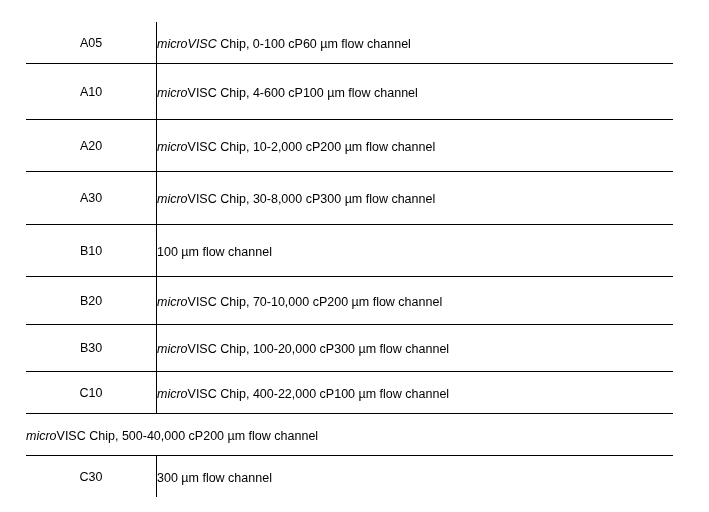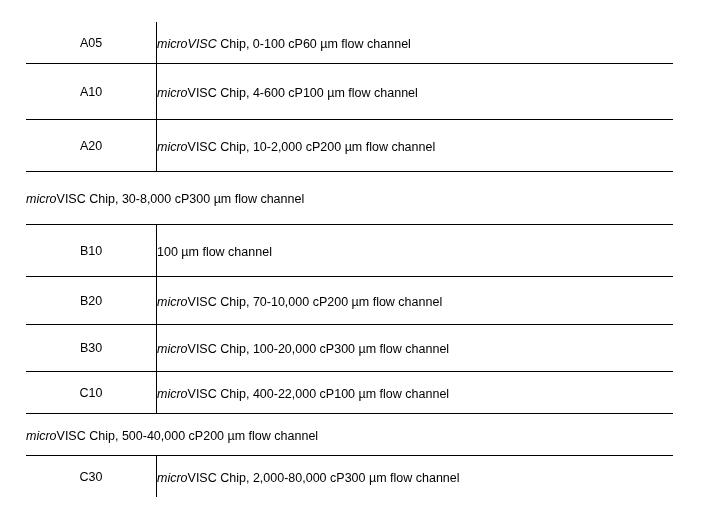--- a/index.html
+++ b/index.html
@@ -33,20 +33,21 @@
       </div>
     </div>
     <div class="row" style="height: 52px;">
       <div class="code">A20</div>
       <div class="desc">
         <div><i>micro</i><span>VISC</span><span> Chip, 10-2,000 cP</span></div>
         <div>200 µm flow channel</div>
       </div>
     </div>
     <div class="row" style="height: 53px;">
+      <div class="code">A30</div>
       <div class="desc">
         <div><i>micro</i><span>VISC</span><span> Chip, 30-8,000 cP</span></div>
         <div>300 µm flow channel</div>
       </div>
     </div>
     <div class="row" style="height: 52px;">
       <div class="code">B10</div>
       <div class="desc">
         <div>100 µm flow channel</div>
       </div>
@@ -74,17 +75,16 @@
     </div>
     <div class="row" style="height: 42px;">
       <div class="desc">
         <div><i>micro</i><span>VISC</span><span> Chip, 500-40,000 cP</span></div>
         <div>200 µm flow channel</div>
       </div>
     </div>
     <div class="row last" style="height: 41px;">
       <div class="code">C30</div>
       <div class="desc">
-        <div><i>micro</i><span>VISC</span><span> Chip, 2,000-80,000 cP</span></div>
         <div>300 µm flow channel</div>
       </div>
     </div>
   </div>
 
 </body></html>

